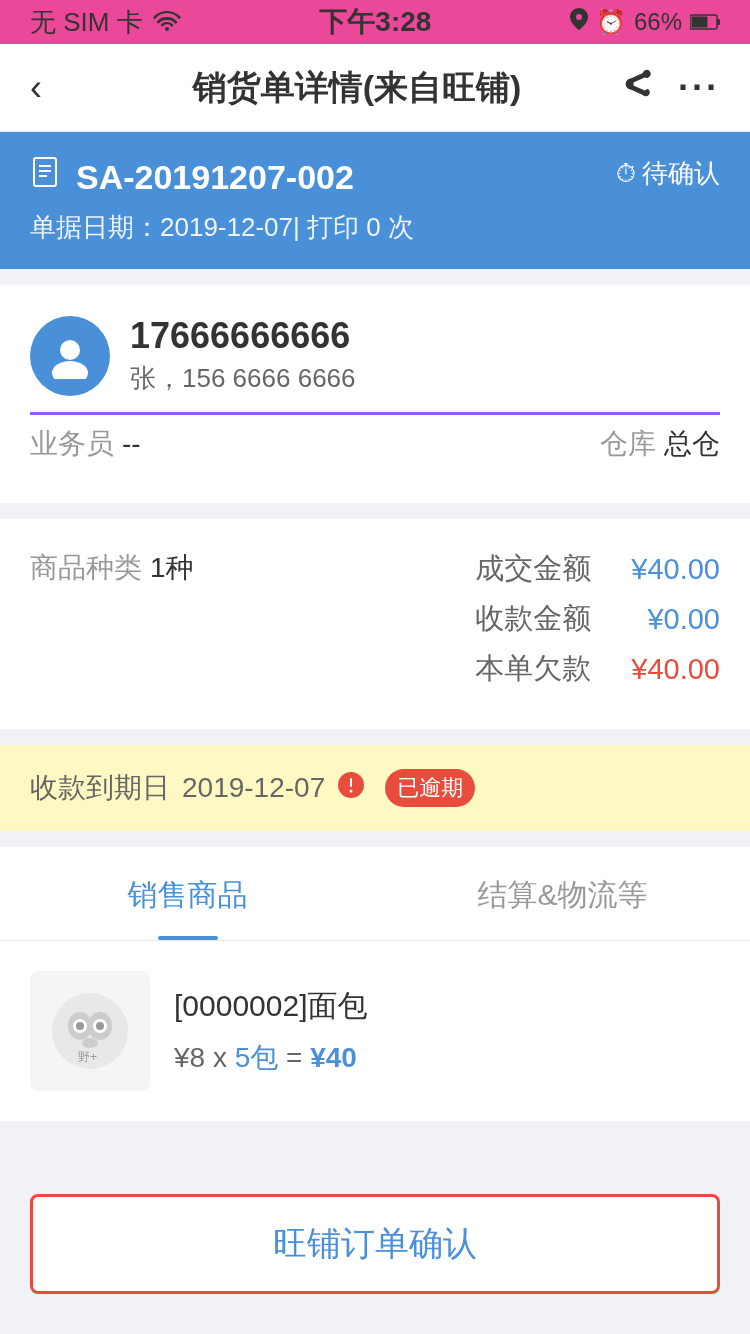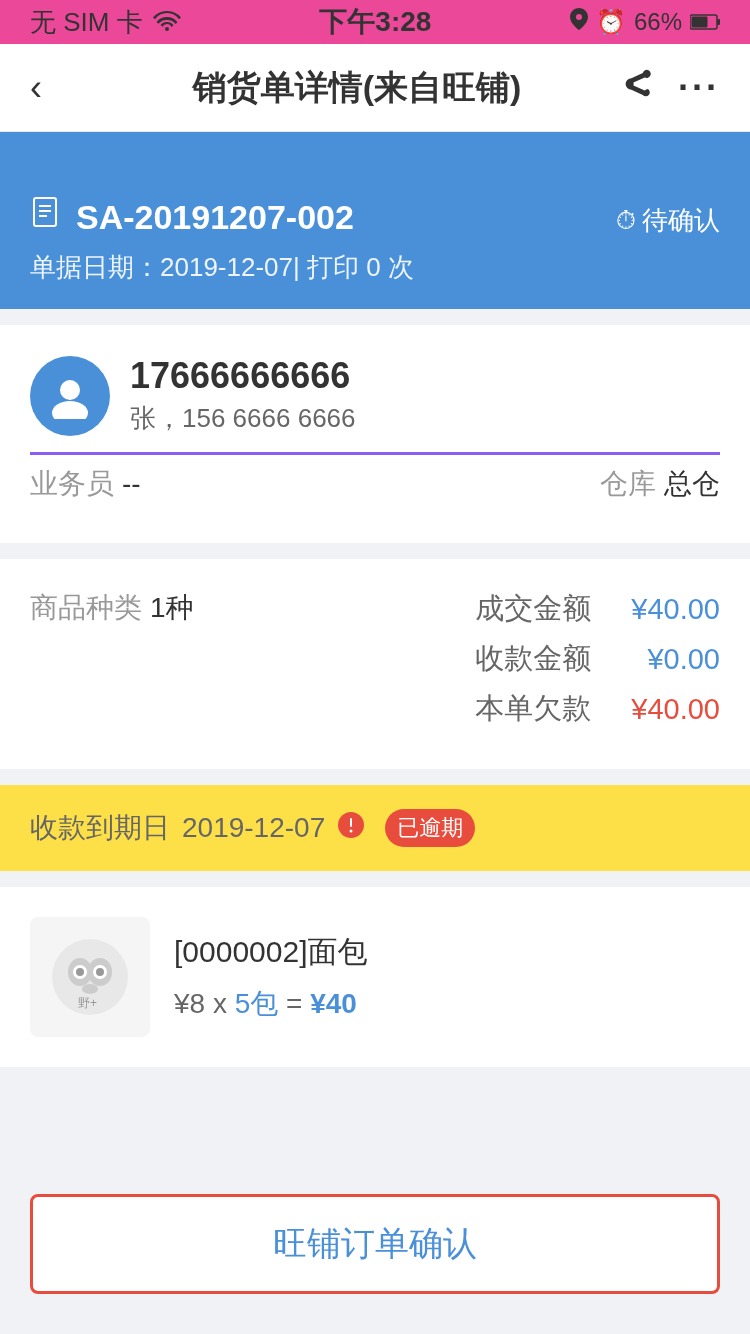--- a/index.html
+++ b/index.html
@@ -60,23 +60,22 @@
 
     
     .order-header {
       background: #4a90d9;
       padding: 24px 30px;
       margin-top: 0;
     }
     .order-header-row1 {
       display: flex;
       justify-content: space-between;
-      align-items: flex-end;
+      align-items: flex-start;
       margin-bottom: 12px;
-      margin-top: 40px;
     }
     .order-id {
       font-size: 34px;
       font-weight: 700;
       color: #fff;
       display: flex;
       align-items: center;
       gap: 12px;
     }
     .order-status {
@@ -158,21 +157,21 @@
       margin-bottom: 10px;
       gap: 40px;
       font-size: 29px;
     }
     .summary-item-label { color: #666; }
     .amount-blue { color: #4a90d9; }
     .amount-red { color: #e74c3c; }
 
     
     .due-card {
-      background: #fde047;
+      background: #fef9c3;
       margin-top: 16px;
       padding: 24px 30px;
       display: flex;
       align-items: center;
       gap: 12px;
       font-size: 28px;
       color: #666;
     }
     .overdue-badge {
       background: #e74c3c;
@@ -407,20 +406,24 @@
     <svg width="28" height="28" viewBox="0 0 28 28">
         <circle cx="14" cy="14" r="13" fill="#e74c3c"></circle>
         <rect x="13" y="7" width="2" height="9" rx="1" fill="white"></rect>
         <circle cx="14" cy="20" r="1.5" fill="white"></circle>
       </svg>
   </span>
   <span class="overdue-badge">已逾期</span>
 </div>
 
 <div class="tabs-card">
+  <div class="tabs-header">
+    <div class="tab-item active">销售商品</div>
+    <div class="tab-item">结算&amp;物流等</div>
+  </div>
 
   <div class="product-item">
     <div class="product-thumb">
       <div class="owl-logo">
         <svg class="owl-svg" viewBox="0 0 80 80" xmlns="http://www.w3.org/2000/svg">
           <circle cx="40" cy="40" r="38" fill="#e8e8e8"></circle>
           <ellipse cx="30" cy="35" rx="12" ry="14" fill="#ccc"></ellipse>
           <ellipse cx="50" cy="35" rx="12" ry="14" fill="#ccc"></ellipse>
           <circle cx="30" cy="35" r="7" fill="white"></circle>
           <circle cx="50" cy="35" r="7" fill="white"></circle>

